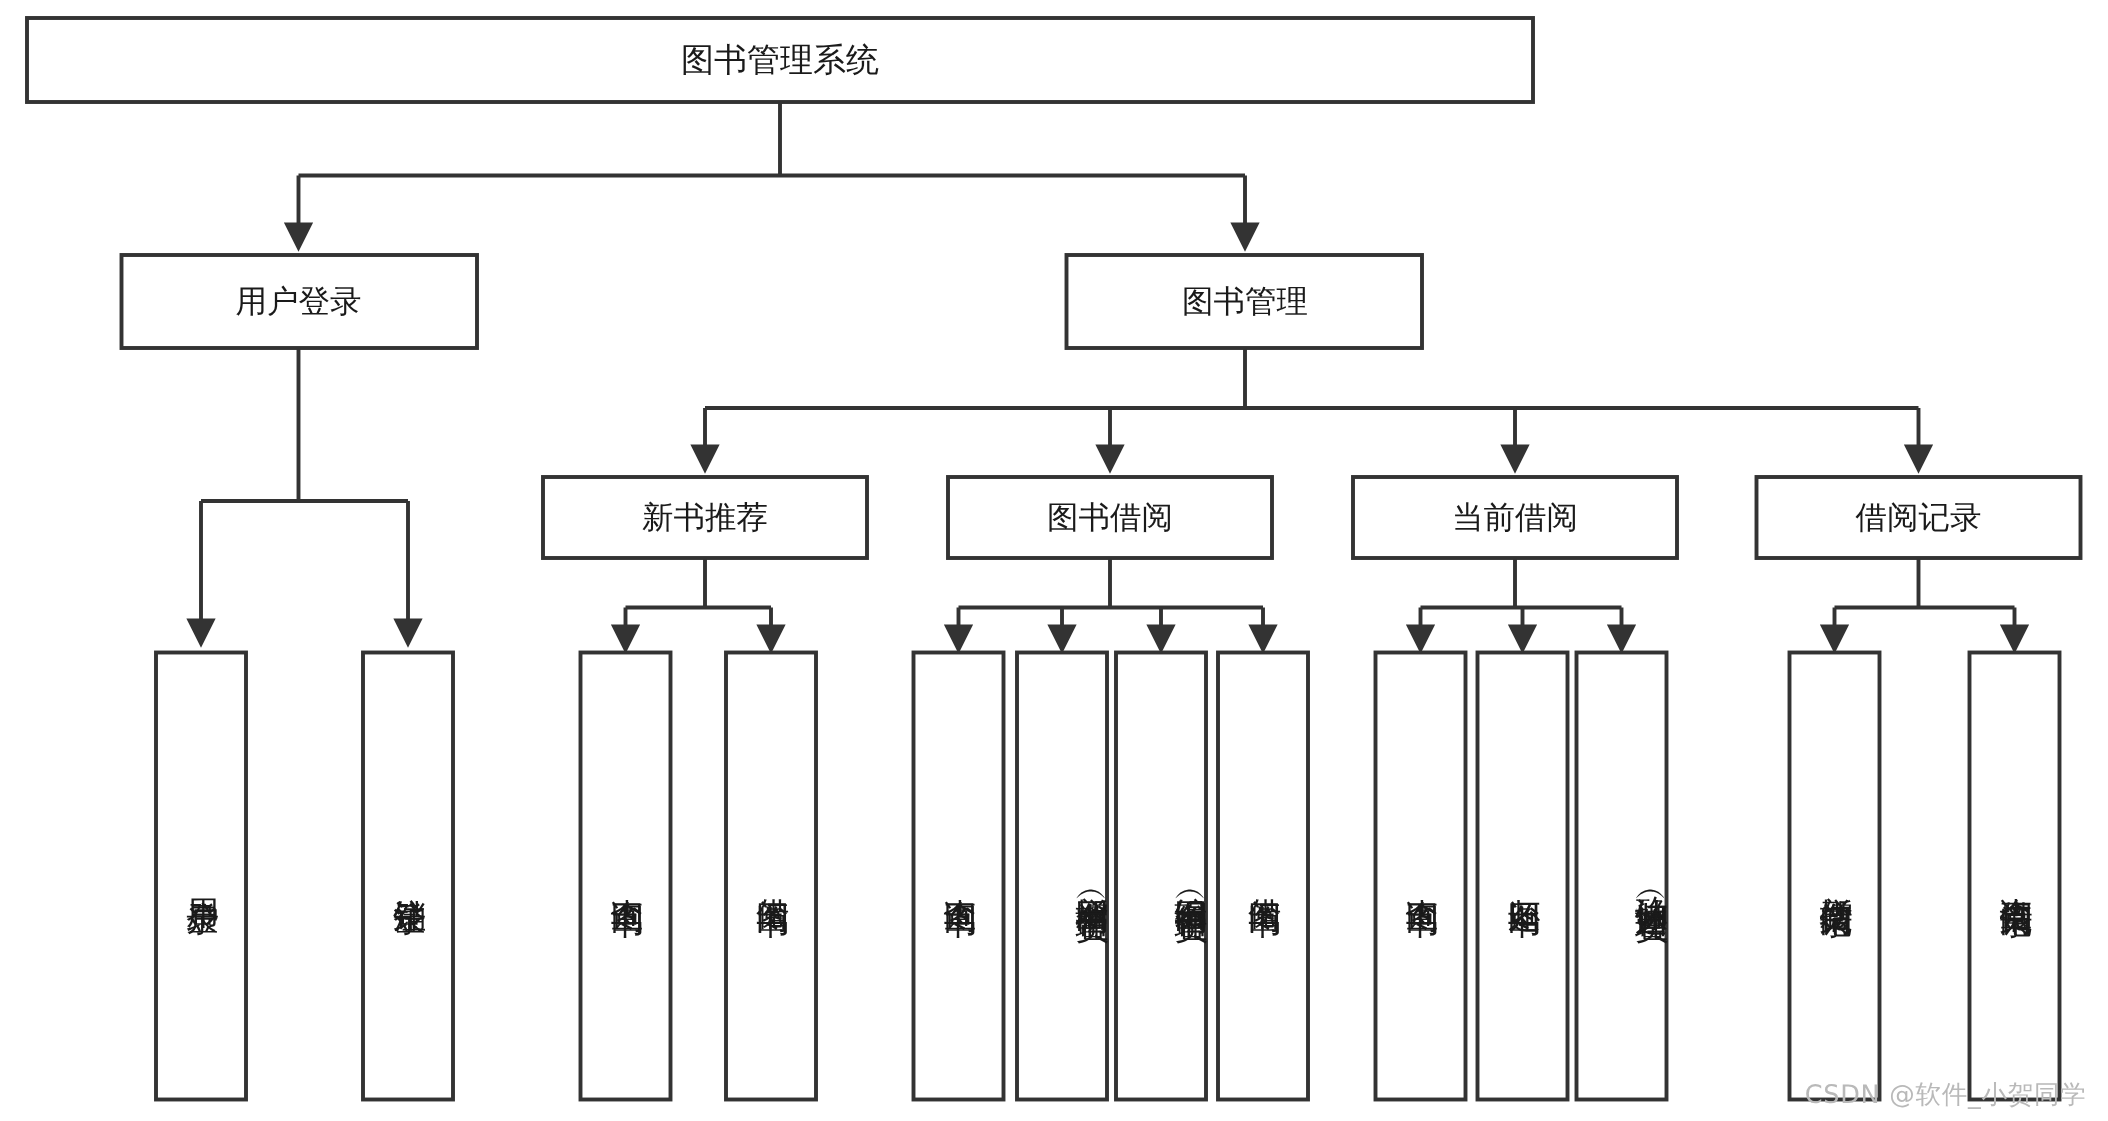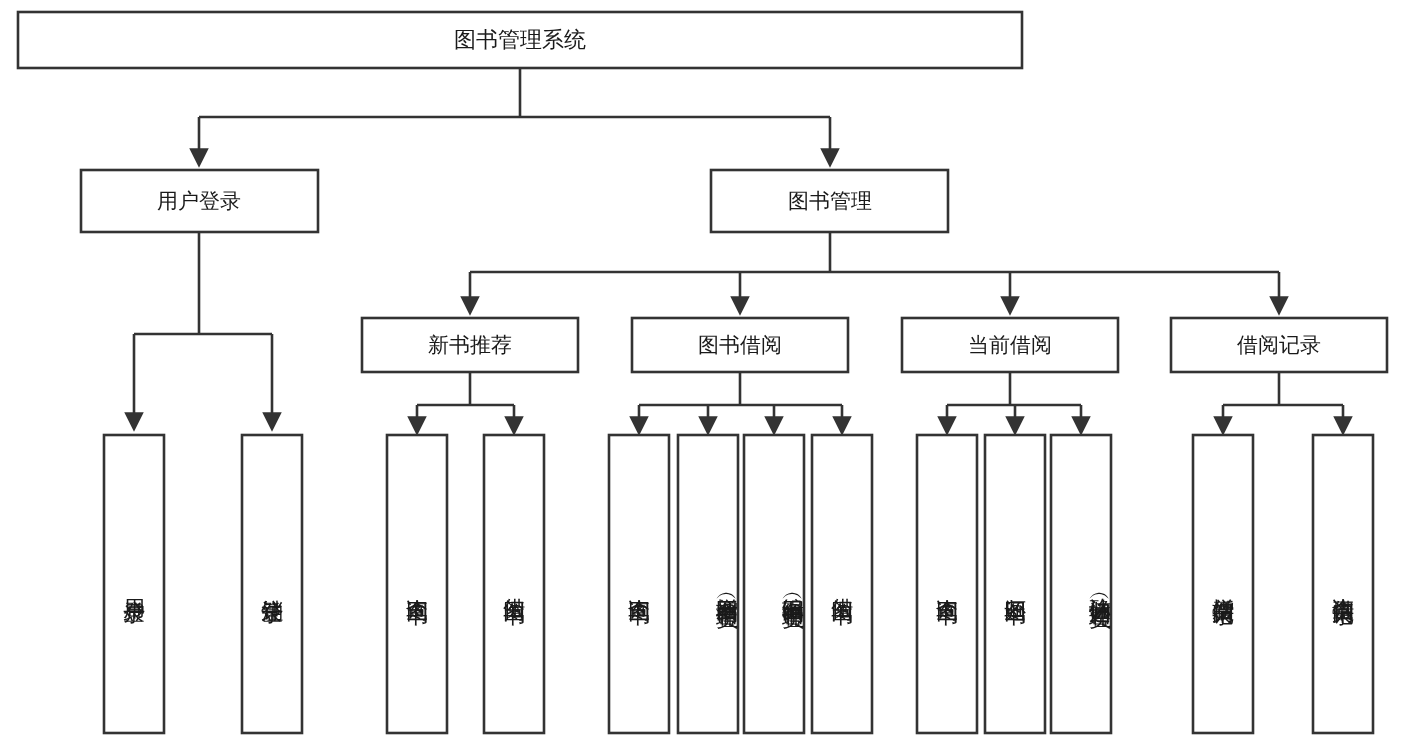--- a/index.html
+++ b/index.html
@@ -215,13 +215,14 @@
   <div class="vlabel" style="left:744px; top:435px; width:60px; height:298px; align-items:flex-start; padding-top:6px; box-sizing:border-box;">编辑图书（管理员）</div>
   <div class="vlabel" style="left:812px; top:435px; width:60px; height:298px;">借阅图书</div>
 
   <div class="vlabel" style="left:917px; top:435px; width:60px; height:298px;">查询图书</div>
   <div class="vlabel" style="left:985px; top:435px; width:60px; height:298px;">归还图书</div>
   <div class="vlabel" style="left:1051px; top:435px; width:60px; height:298px; align-items:flex-start; padding-top:6px; box-sizing:border-box;">确认归还（管理员）</div>
 
   <div class="vlabel" style="left:1193px; top:435px; width:60px; height:298px;">新增借阅记录</div>
   <div class="vlabel" style="left:1313px; top:435px; width:60px; height:298px;">查询借阅记录</div>
 
+  <div class="watermark">CSDN @软件_小贺同学</div>
 </div>
 
 </body></html>

